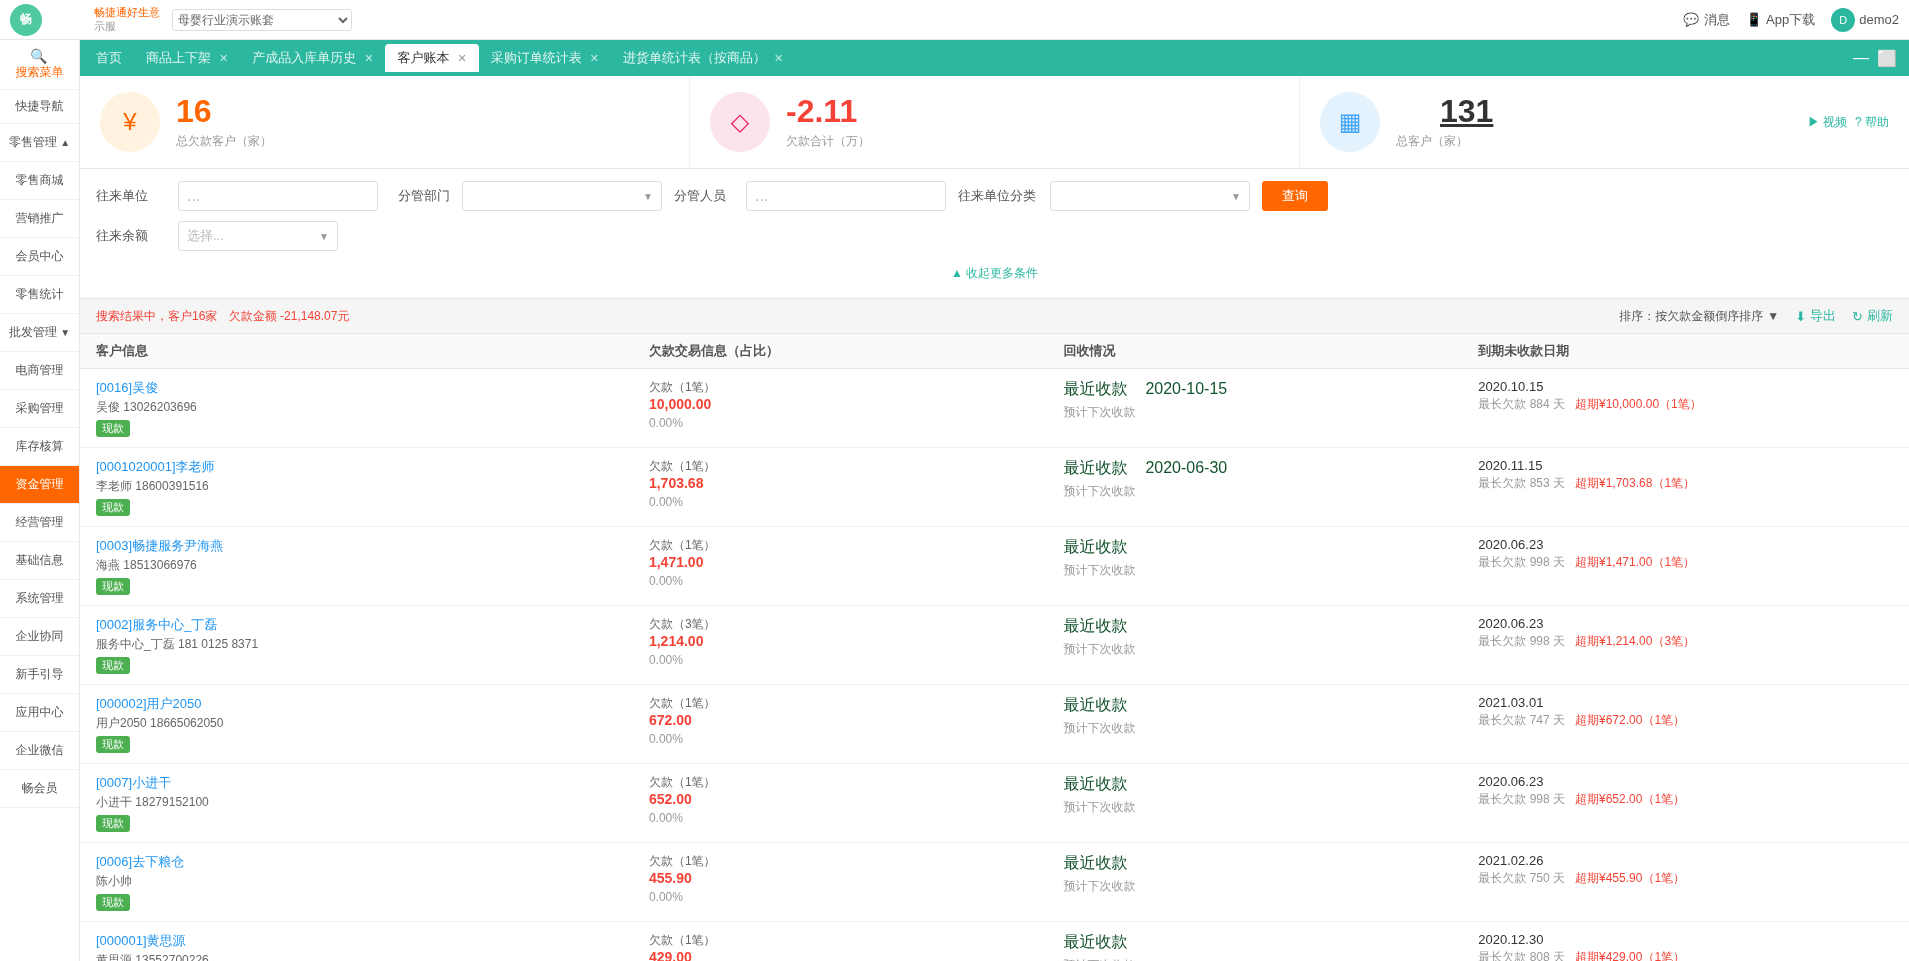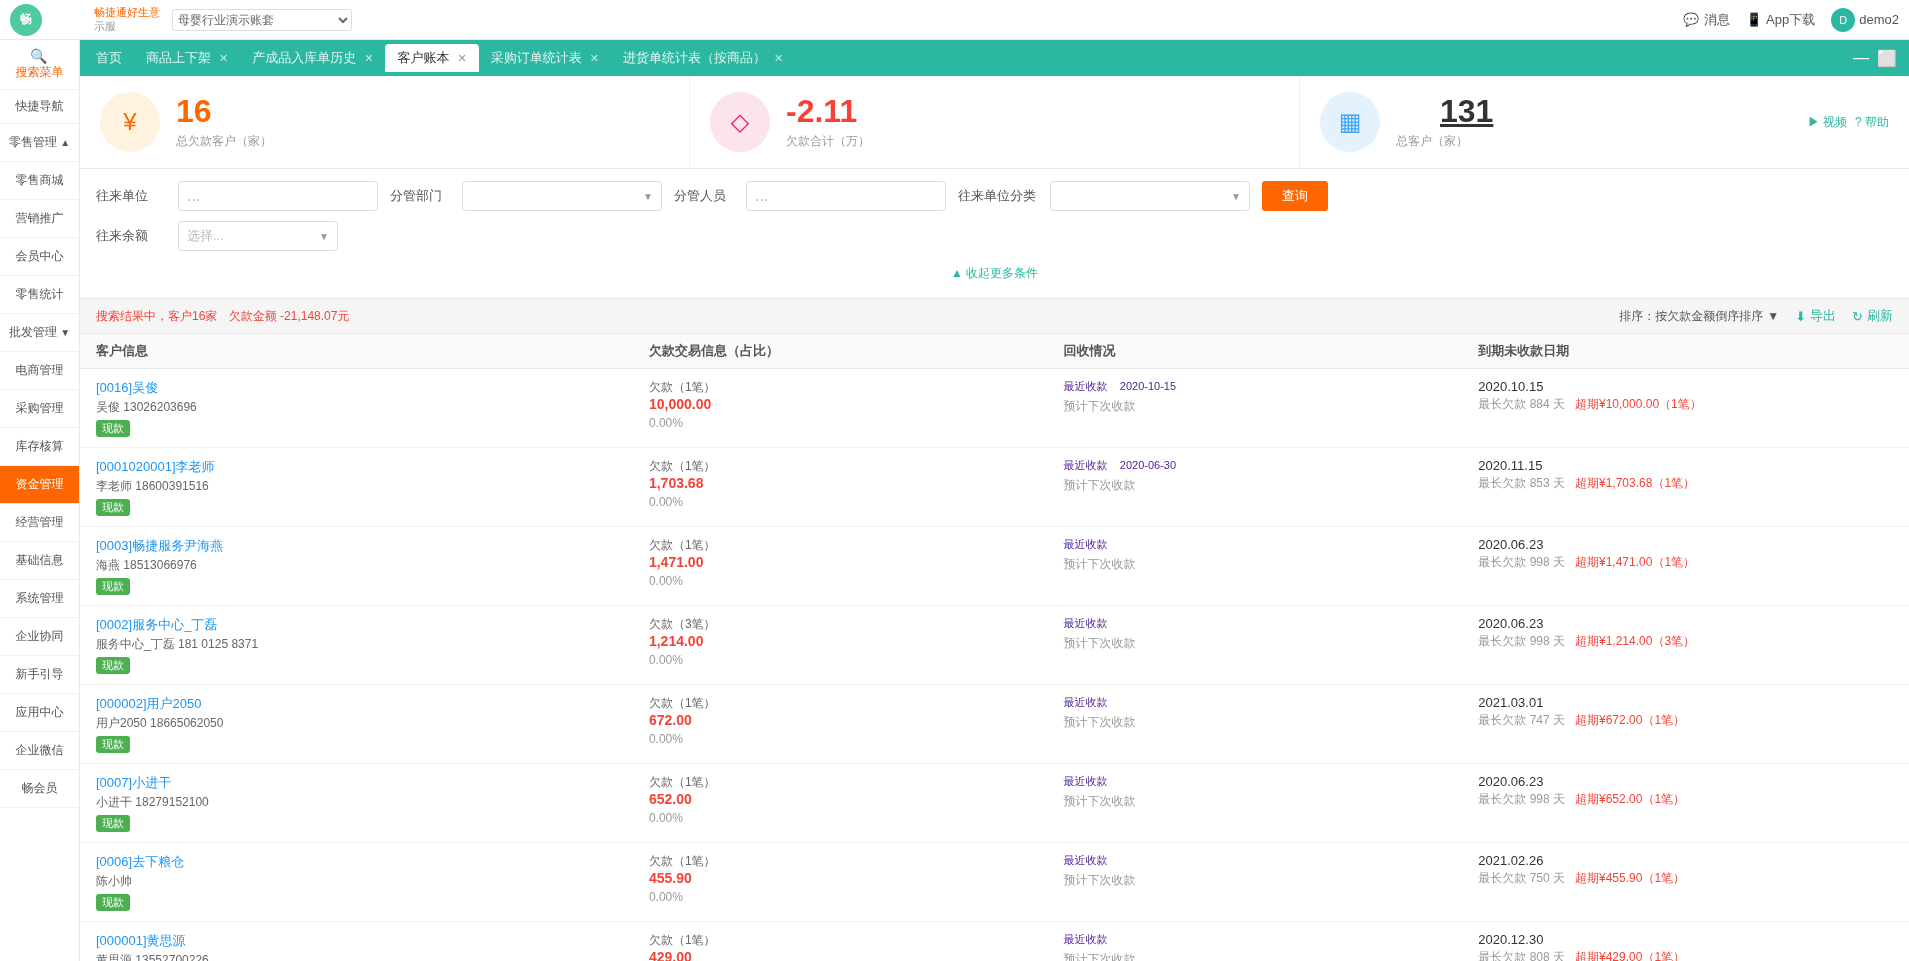--- a/index.html
+++ b/index.html
@@ -74,21 +74,21 @@
     .table-row { display: grid; grid-template-columns: 2fr 1.5fr 1.5fr 1.5fr; padding: 10px 16px; border-bottom: 1px solid #f0f0f0; align-items: start; }
 
     .customer-name { color: #2196F3; font-size: 13px; cursor: pointer; }
     .customer-phone { font-size: 12px; color: #666; margin-top: 2px; }
     .tag-xian { display: inline-block; background: #4caf50; color: #fff; font-size: 11px; padding: 1px 6px; border-radius: 3px; margin-top: 4px; }
 
     .debt-amount { color: #f44336; font-size: 14px; font-weight: bold; }
     .debt-count { font-size: 12px; color: #666; }
     .debt-percent { font-size: 12px; color: #999; margin-top: 4px; }
 
-    .collect-info { font-size: 11px; color: #4c1d95; }
+    .collect-info { font-size: 16px; color: #14532d; }
     .collect-next { font-size: 12px; color: #999; margin-top: 4px; }
 
     .overdue-date { font-size: 13px; color: #333; }
     .overdue-days { font-size: 12px; color: #999; margin-top: 2px; }
     .overdue-amount { color: #f44336; font-size: 12px; cursor: pointer; }
 
     .chevron { font-size: 10px; color: #999; }
   </style>
 </head>
 <body>
@@ -251,21 +251,21 @@
             </div>
           </div>
         </div>
 
         <div class="filter-area">
           <div class="filter-row">
             <span class="filter-label">往来单位</span>
             <div class="filter-input" style="max-width:200px;">
               <span class="dots">...</span>
             </div>
-            <span class="filter-label" style="min-width:60px;">分管部门</span>
+            <span class="filter-label" style="min-width:60px;text-align:right;">分管部门</span>
             <div class="filter-select" style="max-width:200px;">
               <span></span>
               <span class="chevron">▼</span>
             </div>
             <span class="filter-label" style="min-width:60px;">分管人员</span>
             <div class="filter-input" style="max-width:200px;">
               <span class="dots">...</span>
             </div>
             <span class="filter-label" style="min-width:80px;">往来单位分类</span>
             <div class="filter-select" style="max-width:200px;">

